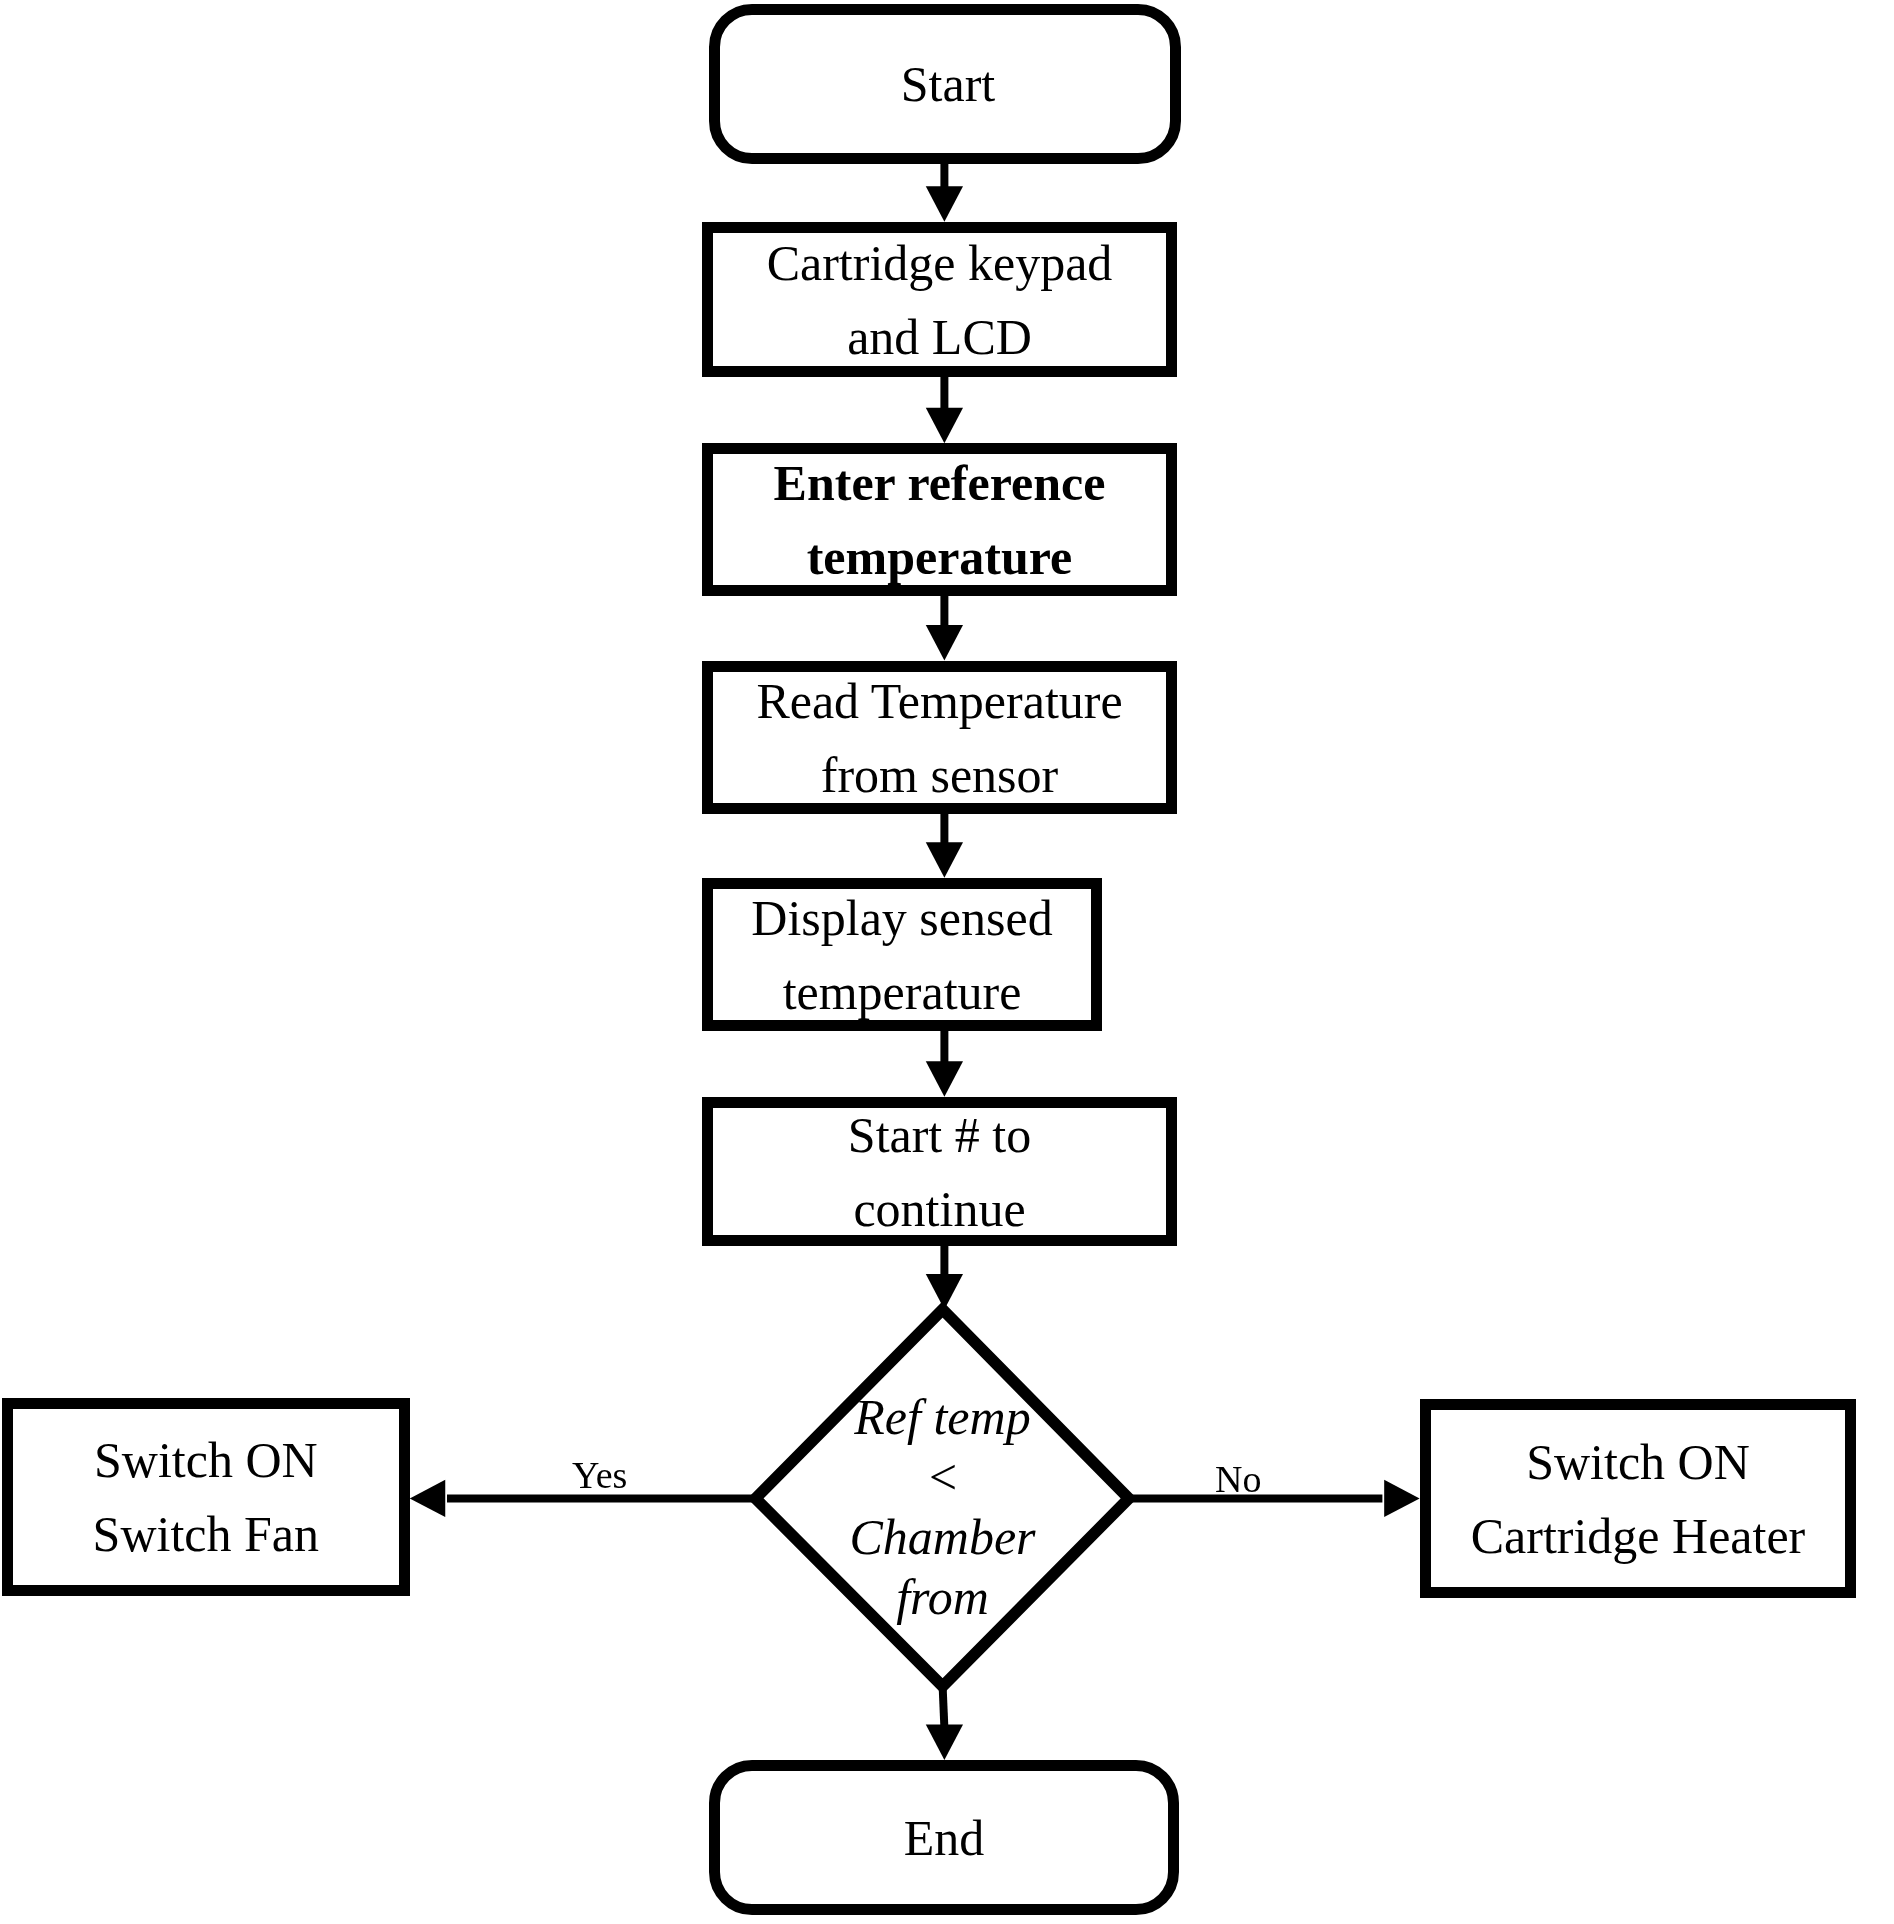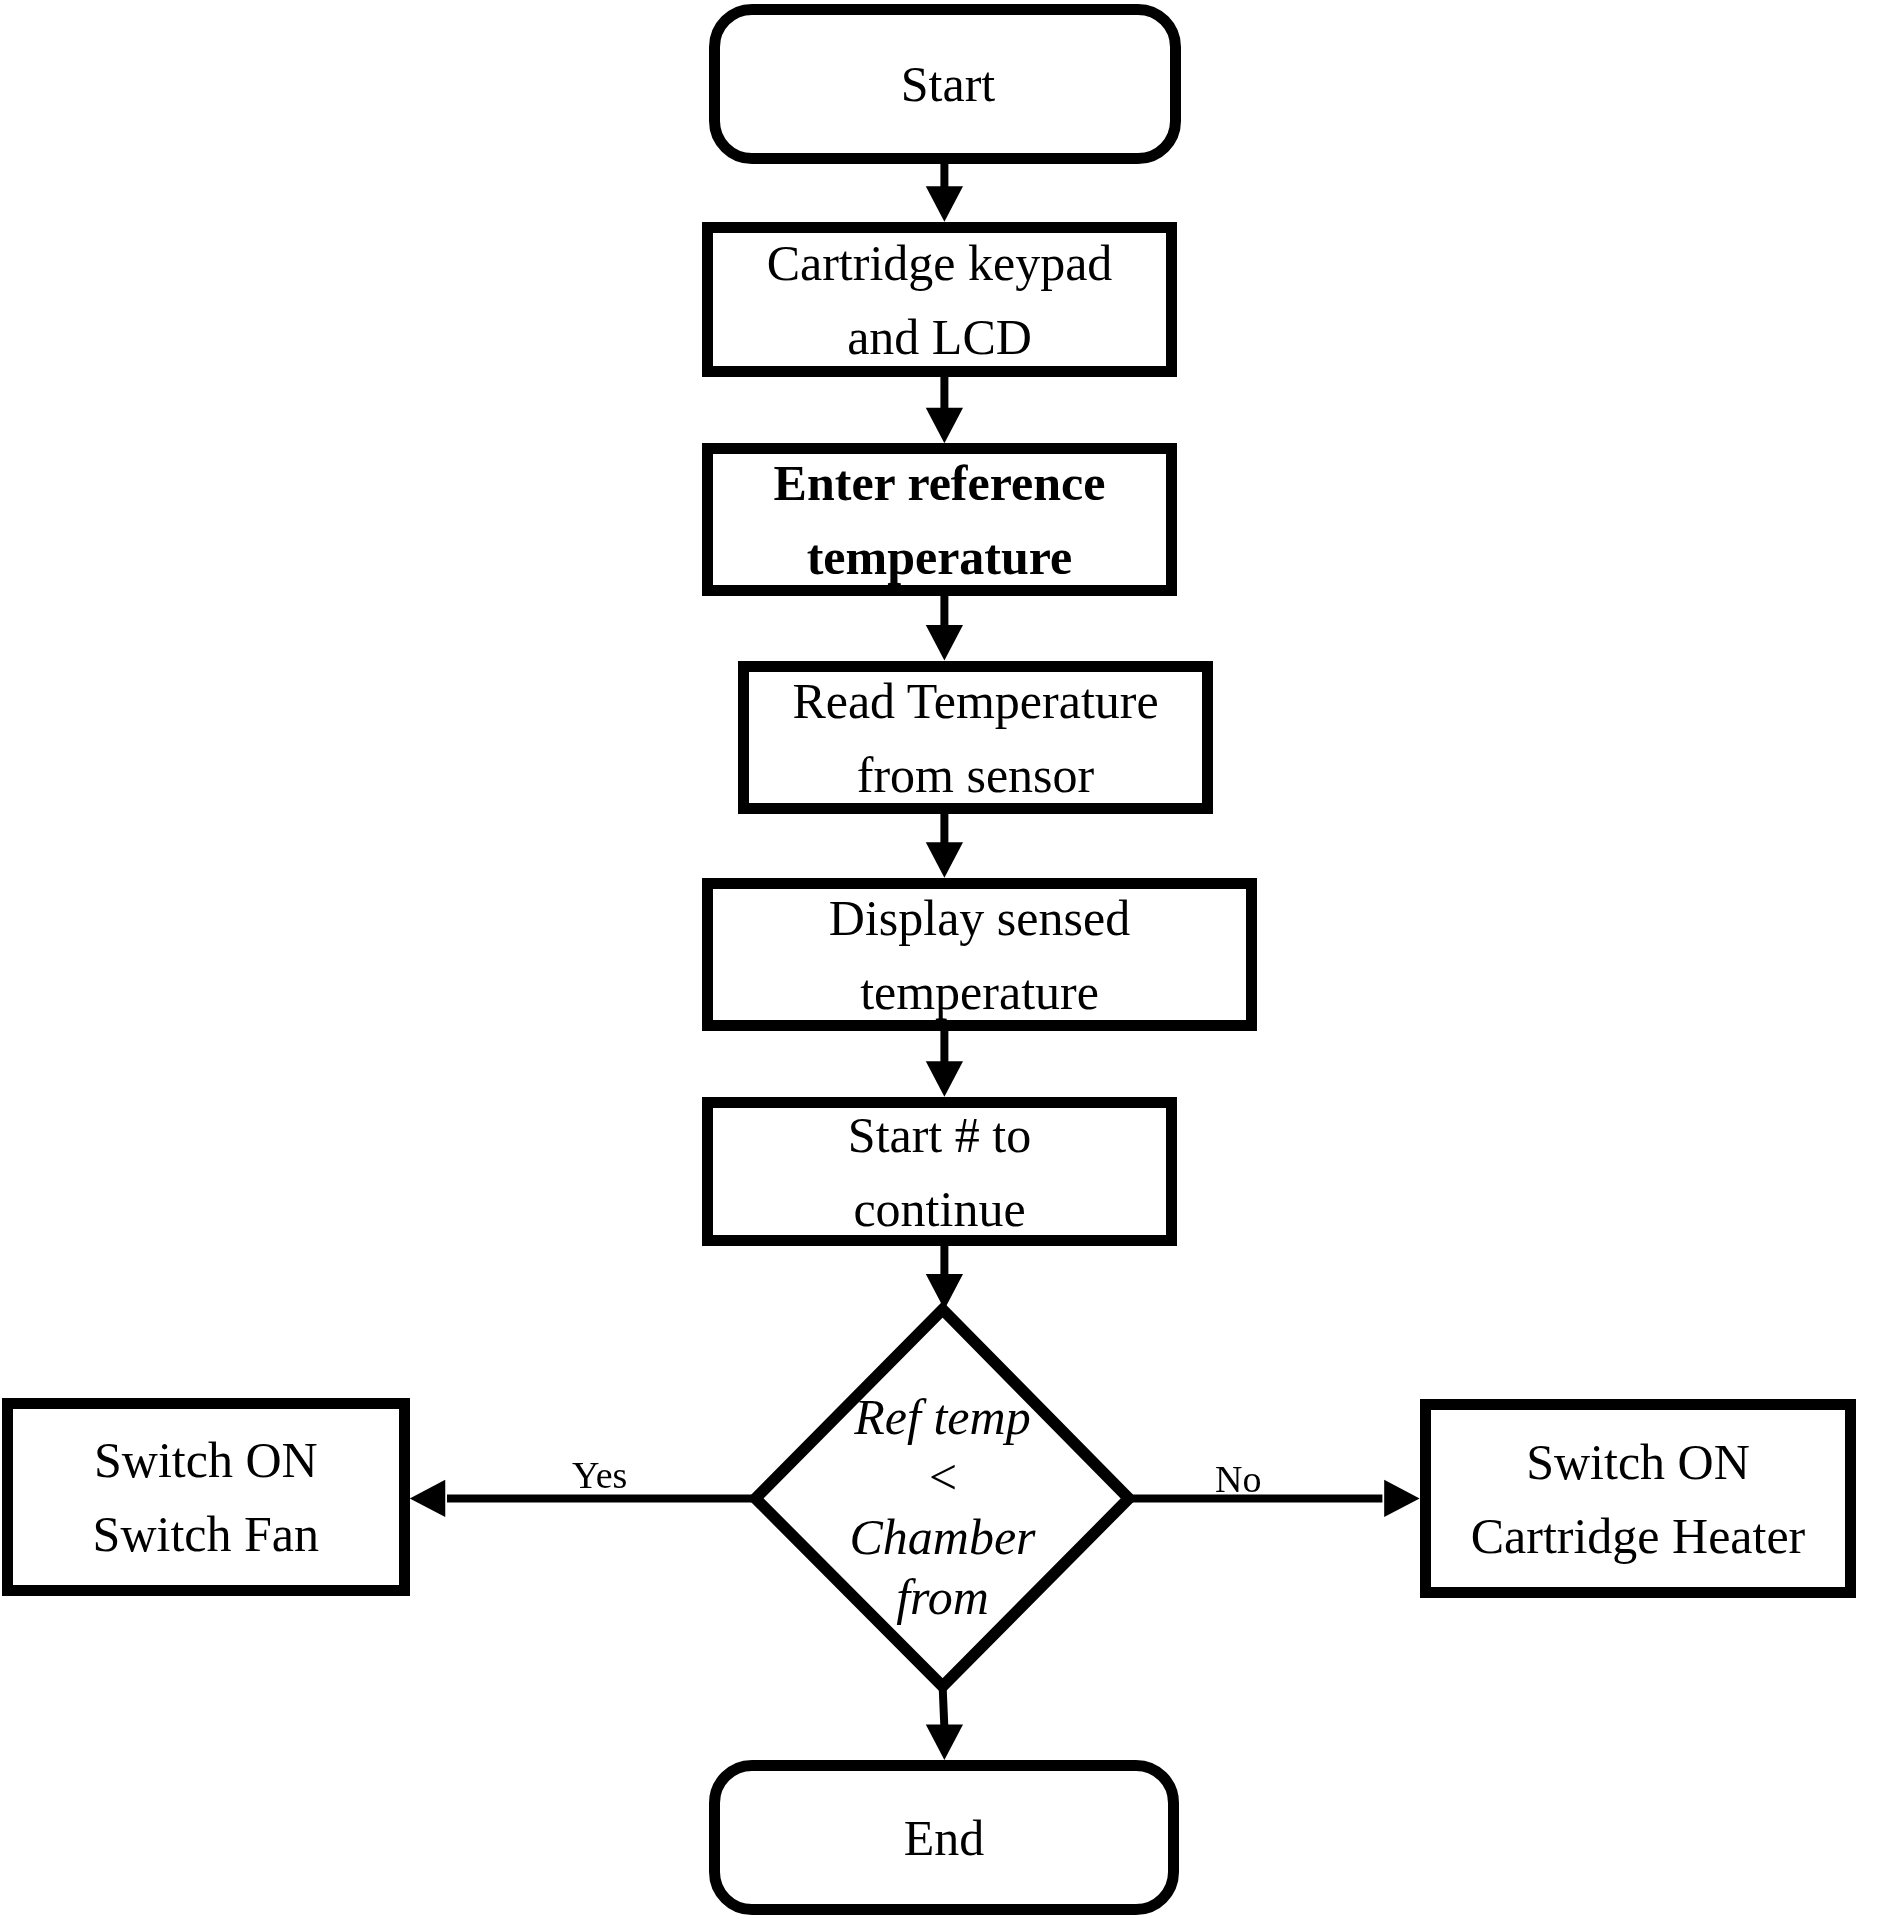--- a/index.html
+++ b/index.html
@@ -25,22 +25,22 @@
     font-size:50px;
     line-height:74px;
     white-space:nowrap;
   }
   .terminal{border-radius:43px;}
   .node span{display:block;}
   
   .n-start      {left:709px; top:4.4px;    width:472px; height:160px;padding-left:6px;}
   .n-init       {left:702px; top:222px;  width:475px; height:155px;}
   .n-enter-ref  {left:702px; top:443px;  width:475px; height:153px;font-weight:bold;}
-  .n-read-temp  {left:738px; top:661px;  width:475px; height:153px;}
-  .n-display    {left:702px; top:878px;  width:555px; height:153px;}
+  .n-read-temp  {left:702px; top:661px;  width:475px; height:153px;}
+  .n-display    {left:702px; top:878px;  width:400px; height:153px;}
   .n-enter-hash {left:702px; top:1097px; width:475px; height:149px;}
   .n-cooling    {left:1.8px;   top:1398px; width:408px; height:198px;}
   .n-heater     {left:1420px;top:1399px; width:436px; height:199px;}
   .n-end        {left:709px; top:1760px; width:470px; height:155px;}
   
   .decision-label{
     position:absolute;
     left:765px; top:1383px; width:355px; height:248px;
     display:flex;flex-direction:column;align-items:center;justify-content:center;
     text-align:center;font-size:50px;line-height:60px;white-space:nowrap;font-style:italic;

